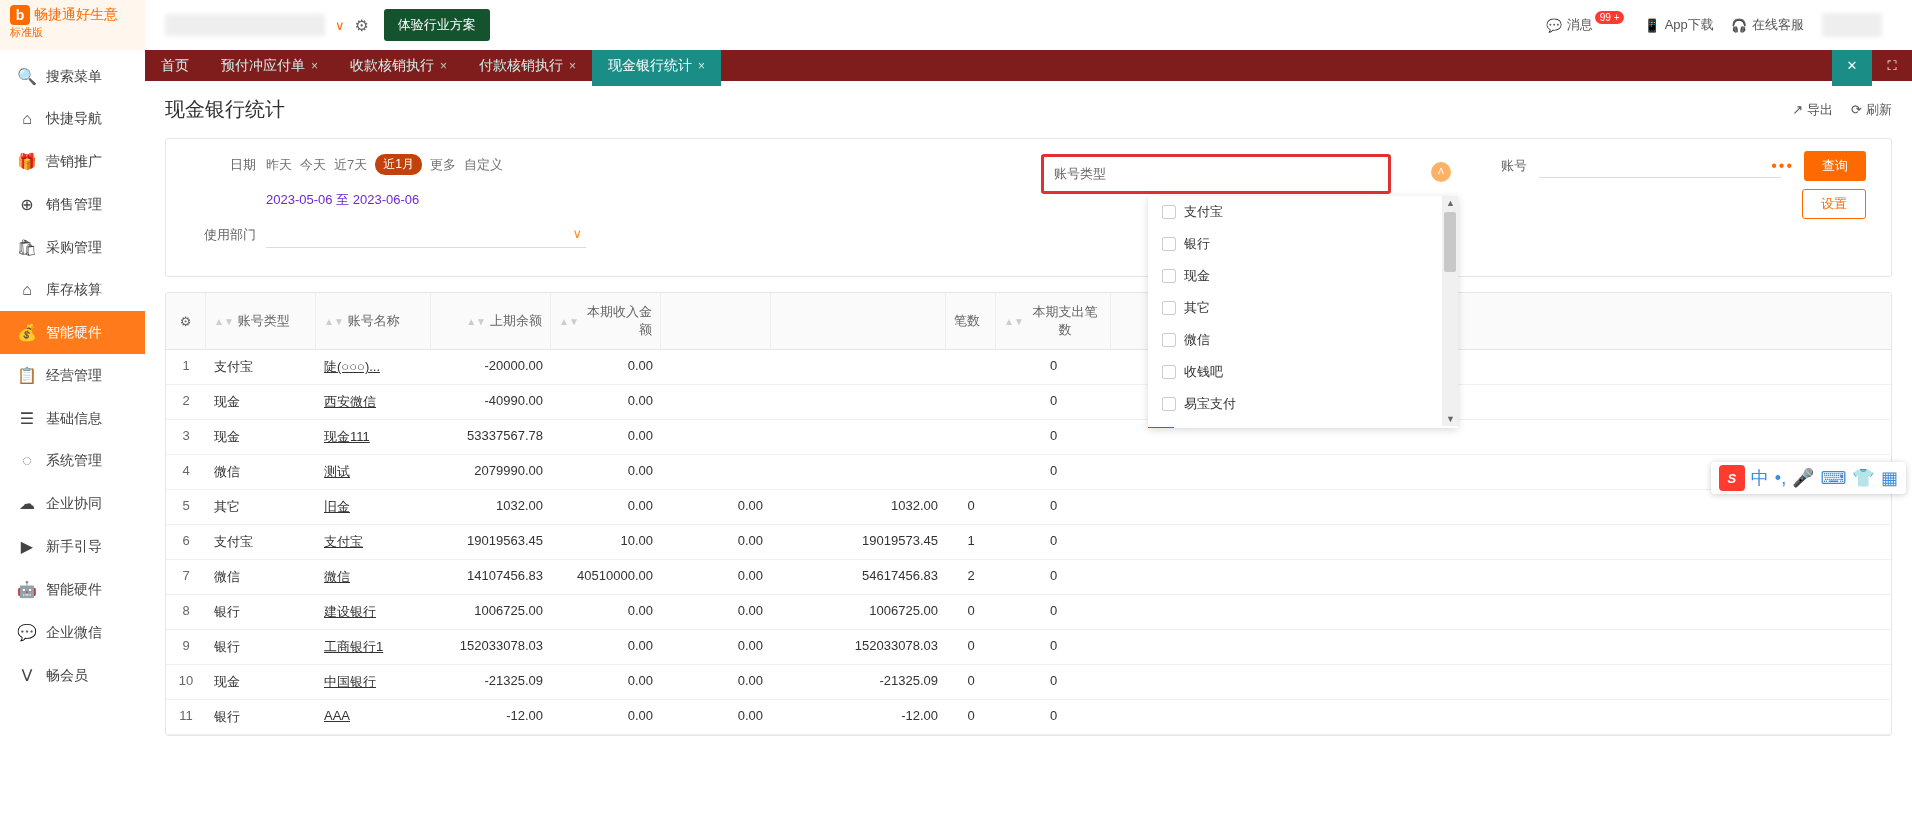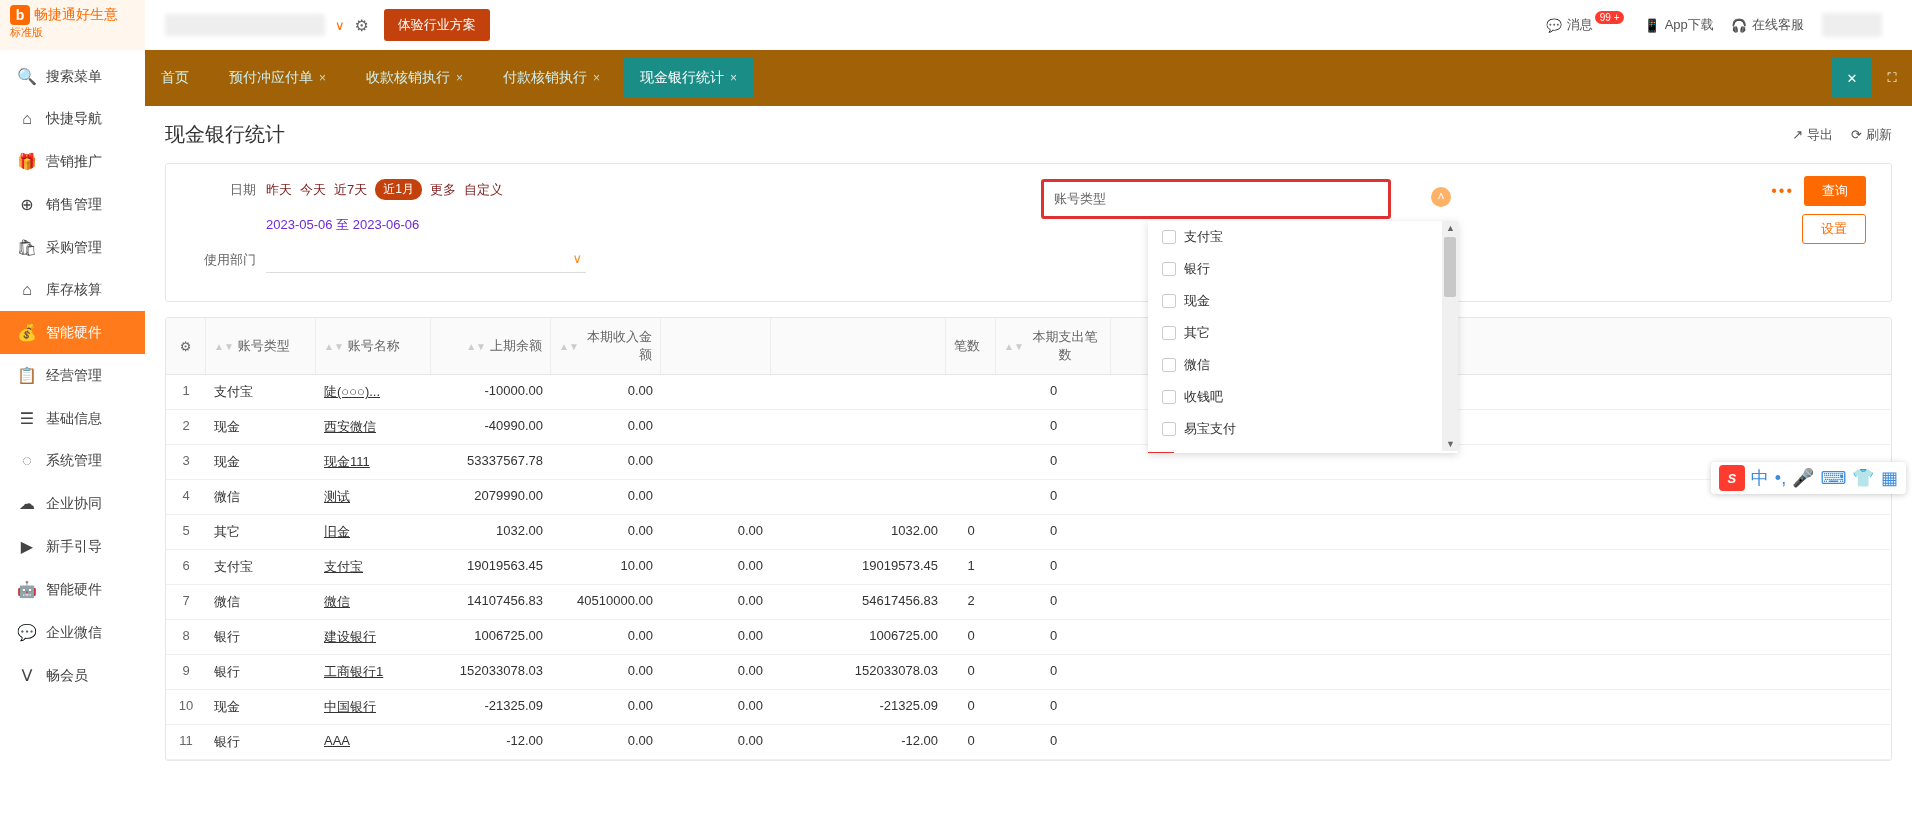--- a/index.html
+++ b/index.html
@@ -11,58 +11,58 @@
     .top-header { position: absolute; top: 0; left: 0; right: 0; height: 50px; display: flex; align-items: center; background: #fff; z-index: 10; }
     .logo-area { width: 145px; display: flex; flex-direction: column; padding: 5px 10px; background: #fff6ee; height: 50px; }
     .logo-row { display: flex; align-items: center; gap: 4px; }
     .logo-icon { width: 20px; height: 20px; background: #ff6a00; border-radius: 4px; display: inline-flex; align-items: center; justify-content: center; color: #fff; font-weight: bold; font-size: 14px; }
     .logo-text { font-size: 14px; color: #ff6a00; font-weight: 500; }
     .logo-sub { font-size: 11px; color: #ff6a00; }
     .company-select { margin-left: 20px; display: flex; align-items: center; gap: 10px; color: #999; }
     .company-name { width: 160px; height: 22px; background: #eee; border-radius: 2px; filter: blur(2px); }
     .chevron { color: #ff6a00; }
     .settings-icon { color: #666; font-size: 16px; }
-    .industry-btn { margin-left: 15px; background: #c2410c; color: #fff; padding: 7px 14px; border-radius: 3px; cursor: pointer; }
+    .industry-btn { margin-left: 15px; background: #14532d; color: #fff; padding: 7px 14px; border-radius: 3px; cursor: pointer; }
     .header-right { margin-left: auto; display: flex; align-items: center; gap: 18px; padding-right: 30px; }
     .header-action { display: flex; align-items: center; gap: 4px; color: #555; cursor: pointer; font-size: 13px; }
     .badge { background: #ff3b30; color: #fff; font-size: 10px; padding: 1px 5px; border-radius: 8px; position: relative; top: -8px; left: -2px; }
     .avatar-ph { width: 60px; height: 24px; background: #eee; border-radius: 2px; filter: blur(2px); }
     
     
     .sidebar { width: 145px; background: #fff; padding-top: 55px; border-right: none; }
     .sidebar-item { display: flex; align-items: center; gap: 10px; padding: 12px 18px; color: #444; cursor: pointer; font-size: 14px; }
     .sidebar-item.active { background: #ff7a1a; color: #fff; }
     .sidebar-icon { width: 18px; display: inline-flex; justify-content: center; font-size: 16px; }
     
     
     .main { flex: 1; display: flex; flex-direction: column; padding-top: 50px; }
     
     
-    .tabs { background: #a16207; display: flex; align-items: center; height: 56px; gap: 8px; }
+    .tabs { background: #7f1d1d; display: flex; align-items: center; height: 31px; }
     .tab { padding: 0 16px; height: 40px; display: flex; align-items: center; gap: 6px; color: #d2f0ee; cursor: pointer; font-size: 14px; }
     .tab.active { background: #1a8d87; color: #fff; }
     .tab-close { font-size: 12px; opacity: 0.8; }
     .tabs-right { margin-left: auto; display: flex; }
     .tab-icon-btn { width: 40px; height: 40px; display: flex; align-items: center; justify-content: center; color: #fff; cursor: pointer; }
     .tab-icon-btn.dark { background: #1a8d87; }
     
     
     .content { padding: 15px 20px; flex: 1; }
     .page-header { display: flex; align-items: center; margin-bottom: 15px; }
     .page-title { font-size: 20px; font-weight: 500; }
     .page-actions { margin-left: auto; display: flex; gap: 18px; }
     .page-action { display: flex; align-items: center; gap: 4px; color: #555; cursor: pointer; }
     
     
     .filter-box { border: 1px solid #e6e6e6; border-radius: 3px; padding: 15px 25px 20px; margin-bottom: 15px; position: relative; }
     .filter-row { display: flex; align-items: flex-start; margin-bottom: 15px; position: relative; }
     .filter-row:last-child { margin-bottom: 8px; }
     .filter-label { width: 75px; text-align: right; padding-right: 10px; color: #666; padding-top: 2px; }
     .date-options { display: flex; align-items: center; gap: 8px; flex-wrap: wrap; }
-    .date-opt { color: #7f1d1d; cursor: pointer; }
+    .date-opt { color: #737373; cursor: pointer; }
     .date-opt.active { background: #c2410c; color: #fff; padding: 2px 8px; border-radius: 10px; font-size: 12px; }
     .date-range { width: 100%; color: #6d28d9; font-size: 13px; margin-top: 16px; }
     .filter-input-wrap { flex: 1; max-width: 320px; position: relative; }
     .filter-input { width: 100%; border: none; border-bottom: 1px solid #ddd; padding: 4px 25px 4px 4px; outline: none; }
     .input-chevron { position: absolute; right: 4px; top: 2px; color: #ff8c1a; }
     .collapse-btn { position: absolute; right: 6px; top: -3px; width: 20px; height: 20px; background: #ffb266; border-radius: 50%; display: flex; align-items: center; justify-content: center; color: #fff; font-size: 12px; cursor: pointer; }
     
     .filter-section-2 { margin-left: 430px; position: relative; flex: 0 0 380px; }
     .filter-section-3 { margin-left: 80px; position: relative; flex: 0 0 280px; }
     .filter-label-inline { color: #666; margin-right: 12px; }
@@ -317,20 +317,26 @@
                     <span class="dd-check"></span>
                     <span>易宝支付</span>
                   </div>
                   <div class="dropdown-item">
                     <span>长沙银行</span>
                   </div>
                 </div>
             </div>
           </div>
 
+          <div class="filter-section-3" style="display:flex; align-items:center;">
+            <span class="filter-label-inline">账号</span>
+            <div class="filter-input-wrap">
+              <input class="filter-input" style="">
+            </div>
+          </div>
 
           <div class="filter-btns">
             <div class="btns-row">
               <span class="more-dots">•••</span>
               <div class="btn-primary">查询</div>
             </div>
             <div class="btn-outline">设置</div>
           </div>
         </div>
         <div class="filter-row">
@@ -372,21 +378,21 @@
               <span class="sort-icon">▲▼</span>
               <span>本期支出笔数</span>
             </div>
           <div class="th c9"></div>
         </div>
         <div class="tbody" id="tbody">
             <div class="tr">
     <div class="td idx">1</div>
     <div class="td c1">支付宝</div>
     <div class="td c2"><span class="link">陡(○○○)...</span></div>
-    <div class="td c3">-10000.00</div>
+    <div class="td c3">-20000.00</div>
     <div class="td c4">0.00</div>
     <div class="td c5"></div>
     <div class="td c6"></div>
     <div class="td c7"></div>
     <div class="td c8">0</div>
     <div class="td c9"></div>
             </div>
             <div class="tr">
     <div class="td idx">2</div>
     <div class="td c1">现金</div>

